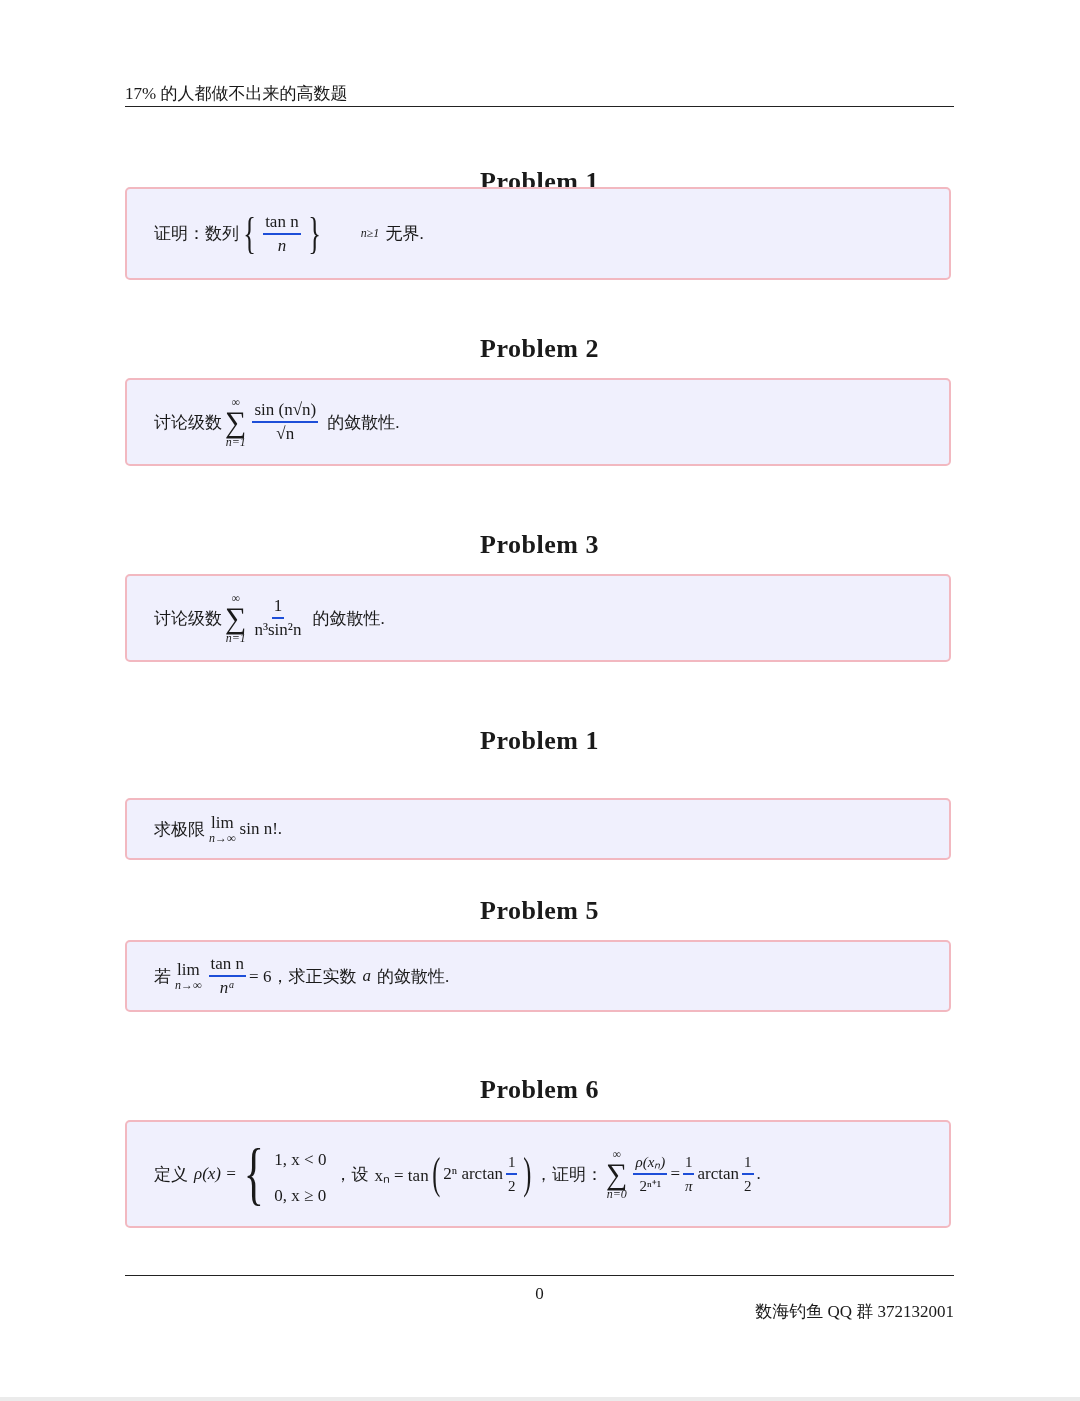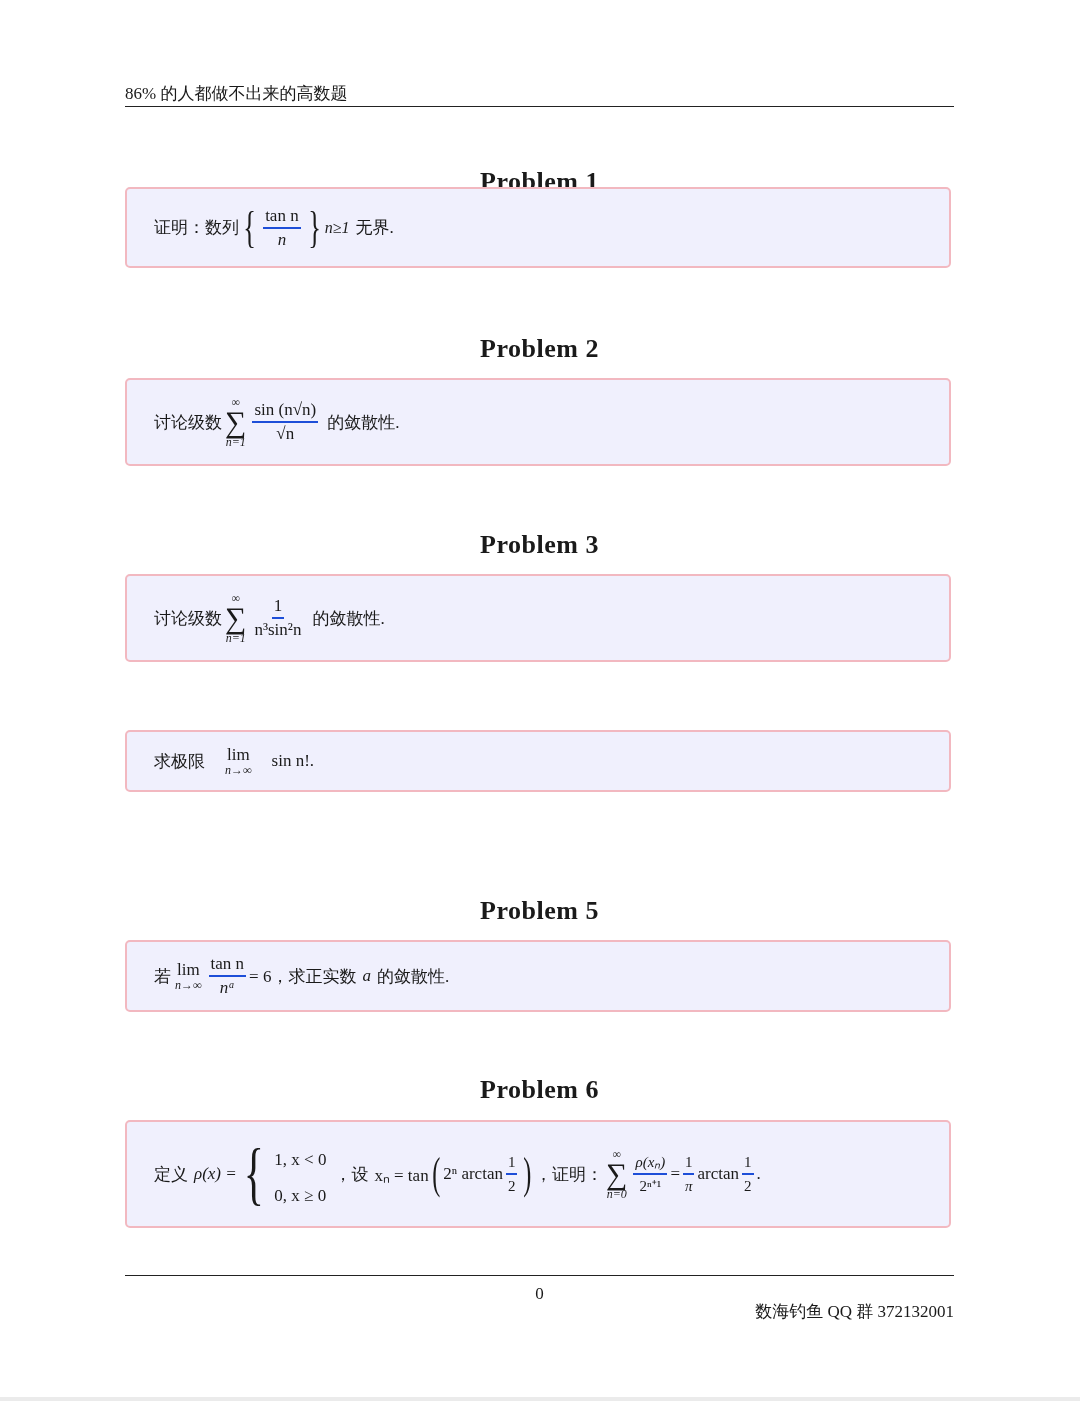--- a/index.html
+++ b/index.html
@@ -27,35 +27,35 @@
   .frac.small { font-size: 15px; }
   .bigop { display: inline-flex; flex-direction: column; align-items: center; vertical-align: middle; margin: 0 3px; }
   .bigop .sym { font-size: 30px; line-height: 28px; }
   .bigop .sup, .bigop .sub { font-size: 12px; line-height: 12px; }
   .lim { display: inline-flex; flex-direction: column; align-items: center; vertical-align: middle; margin: 0 4px; }
   .lim .lw { line-height: 18px; }
   .lim .sub { font-size: 12px; line-height: 12px; font-style: italic; }
   .brace { font-size: 44px; line-height: 44px; vertical-align: middle; font-weight: 100; transform: scaleX(0.6); display: inline-block; }
   .paren { font-size: 44px; line-height: 44px; vertical-align: middle; transform: scaleX(0.55); display: inline-block; }
   .cases { display: inline-flex; flex-direction: column; vertical-align: middle; margin: 7px 8px 0 4px; line-height: 36px; }
-  .subscr { font-size: 16px; vertical-align: -14px; font-style: italic; }
+  .subscr { font-size: 12px; vertical-align: -14px; font-style: italic; margin-left: 36px; }
   .sp { display: inline-block; width: 6px; }
   .footer { position: absolute; left: 125px; top: 1275px; width: 829px; border-top: 1px solid #222; height: 30px; font-family: "Liberation Serif", serif; font-size: 17px; }
   .page-num { position: absolute; left: 0; width: 829px; text-align: center; top: 8px; }
   .footer-right { position: absolute; right: 0; top: 24px; }
 </style>
 </head>
 <body>
 
 <div class="header">
-  <span class="header-title">86% 的人都做不出来的高数题</span>
+  <span class="header-title">17% 的人都做不出来的高数题</span>
 </div>
 
 <div class="problem-title" style="top:143px;margin-top:24px;">Problem 1</div>
-<div class="box" style="top:187px;height:81px;">
+<div class="box" style="top:187px;height:93px;">
   <span>证明：数列</span>
   <span class="brace">{</span>
   <span class="frac">
     <span class="num">tan n</span>
     <span class="den m">n</span>
   </span>
   <span class="brace">}</span>
   <span class="subscr">n≥1</span>
   <span class="sp"></span>
   <span>无界.</span>
@@ -87,21 +87,21 @@
   </span>
   <span class="frac">
     <span class="num">1</span>
     <span class="den">n³sin²n</span>
   </span>
   <span class="sp"></span>
   <span>的敛散性.</span>
 </div>
 
 <div class="problem-title" style="top:726px;">Problem 1</div>
-<div class="box" style="top:730px;height:62px;gap:16px;">
+<div class="box" style="top:798px;height:62px;">
   <span>求极限</span>
   <span class="lim">
     <span class="lw">lim</span>
     <span class="sub">n→∞</span>
   </span>
   <span>sin n!.</span>
 </div>
 
 <div class="problem-title" style="top:896px;">Problem 5</div>
 <div class="box" style="top:940px;height:72px;">

